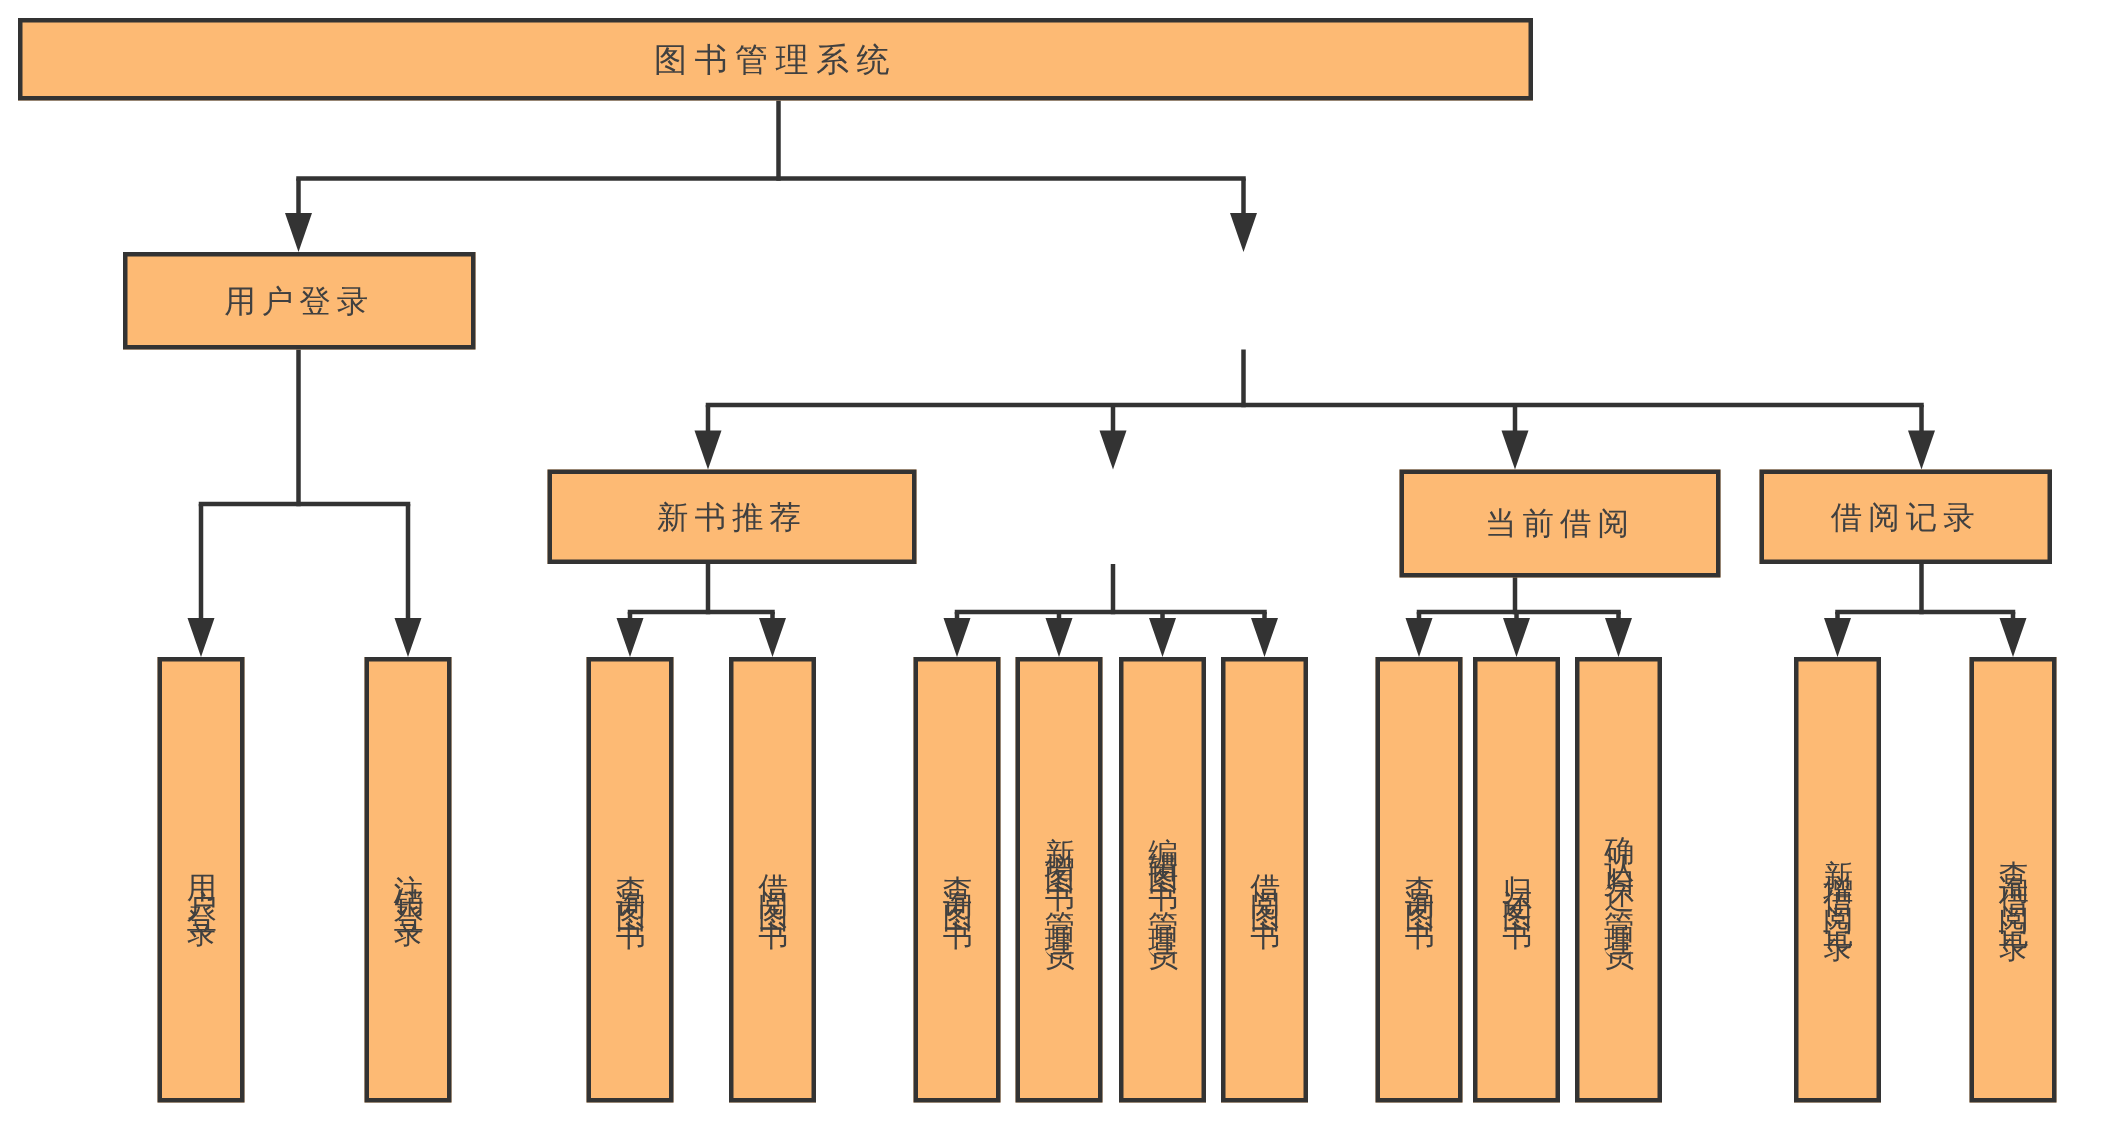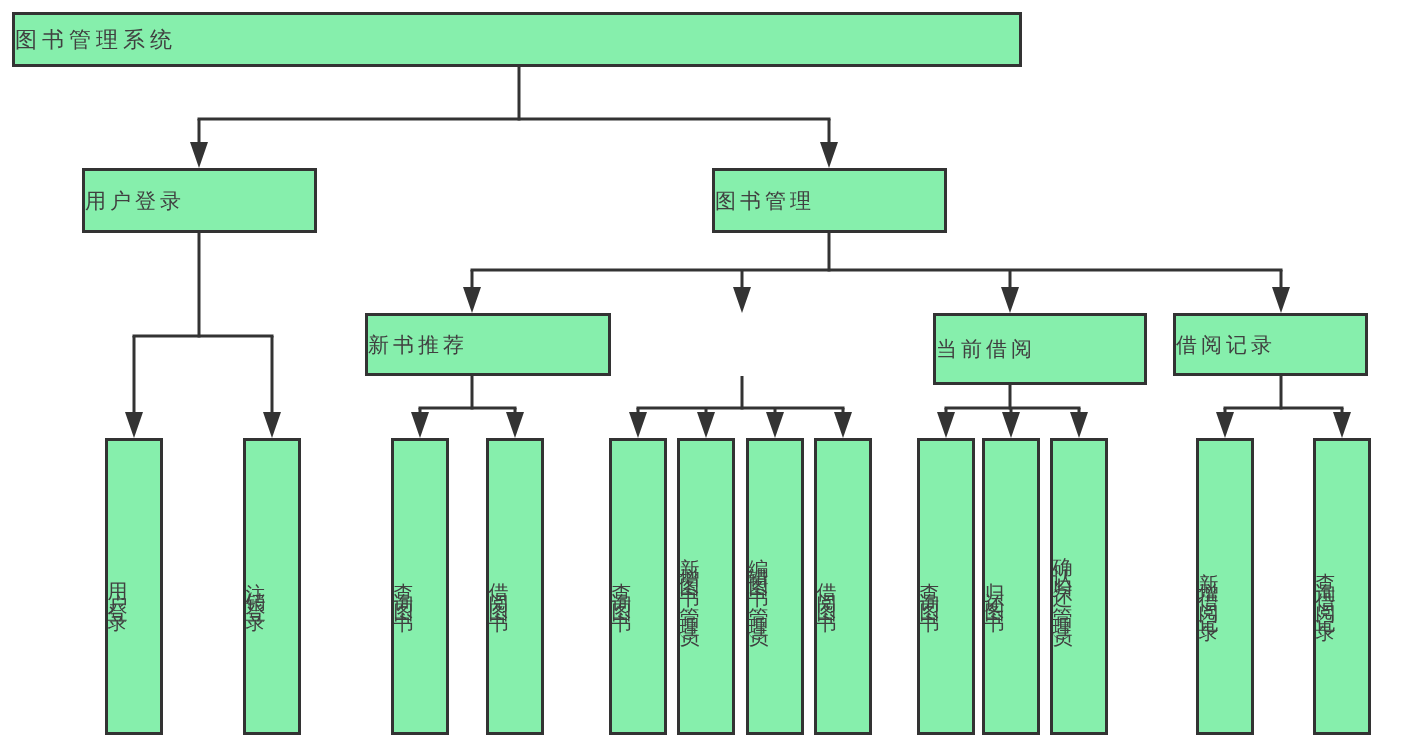--- a/index.html
+++ b/index.html
@@ -3,22 +3,22 @@
 <meta charset="utf-8">
 <style>
   html,body{margin:0;padding:0;background:#ffffff;}
   .stage{
     position:relative;width:1405px;height:747px;background:#ffffff;overflow:hidden;
     font-family:"Liberation Sans","DejaVu Sans",sans-serif;
     color:var(--text,#404040);
   }
   #connectors{position:absolute;left:0;top:0;z-index:0;pointer-events:none;}
   .box{
-    position:absolute;background:#86efac;border:3px solid var(--line,#333333);
-    box-sizing:border-box;display:flex;align-items:center;
+    position:absolute;background:#fdba74;border:3px solid var(--line,#333333);
+    box-sizing:border-box;display:flex;align-items:center;justify-content:center;
     z-index:1;
   }
   .hbox{font-size:21px;letter-spacing:4px;white-space:nowrap;}
   .hbox.root{font-size:22px;letter-spacing:5px;}
   .vbox{font-size:20px;}
   .vtext{
     writing-mode:vertical-rl;text-orientation:mixed;
     letter-spacing:10px;line-height:1;white-space:nowrap;
   }
   .watermark{
@@ -86,23 +86,20 @@
       <polygon points="1333,412 1351,412 1342,438" fill="#333333"></polygon>
     </svg>
 
   <div class="box hbox root" style="left:12px;top:12px;width:1010px;height:55px;">
     <span>图书管理系统</span>
   </div>
 
   <div class="box hbox" style="left:82px;top:168px;width:235px;height:65px;">
     <span>用户登录</span>
   </div>
-  <div class="box hbox" style="left:712px;top:168px;width:235px;height:65px;">
-    <span>图书管理</span>
-  </div>
 
   <div class="box hbox" style="left:365px;top:313px;width:246px;height:63px;">
     <span>新书推荐</span>
   </div>
   <div class="box hbox" style="left:933px;top:313px;width:214px;height:72px;">
     <span>当前借阅</span>
   </div>
   <div class="box hbox" style="left:1173px;top:313px;width:195px;height:63px;">
     <span>借阅记录</span>
   </div>

